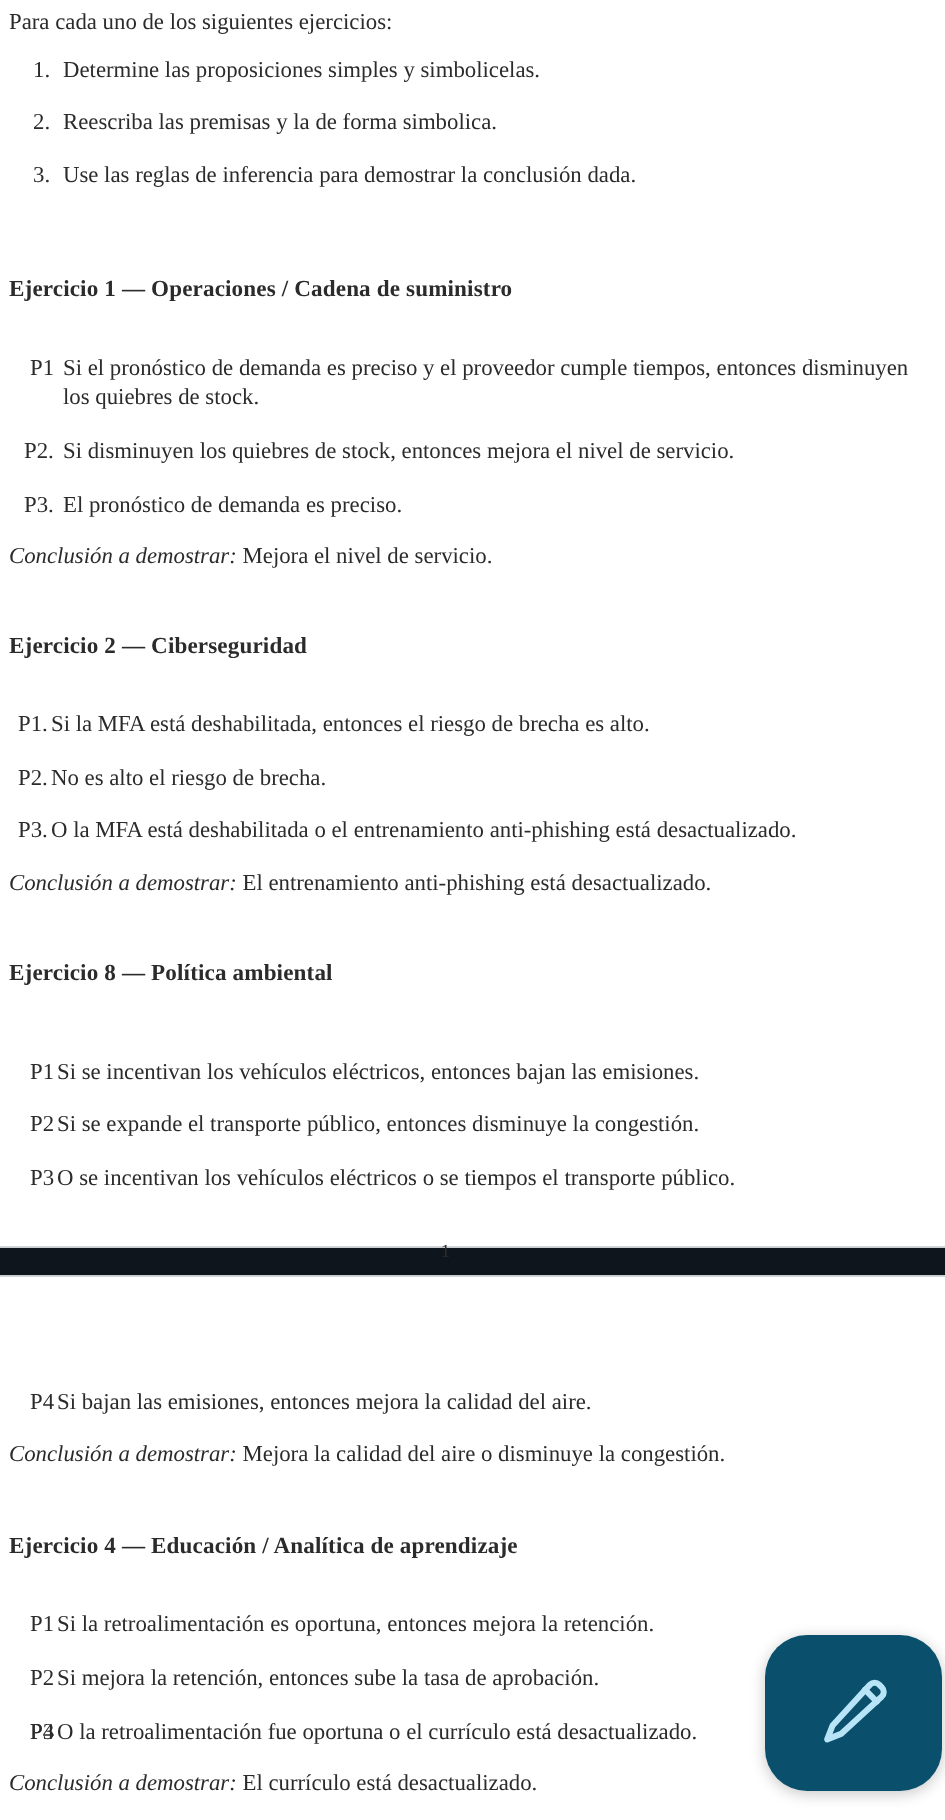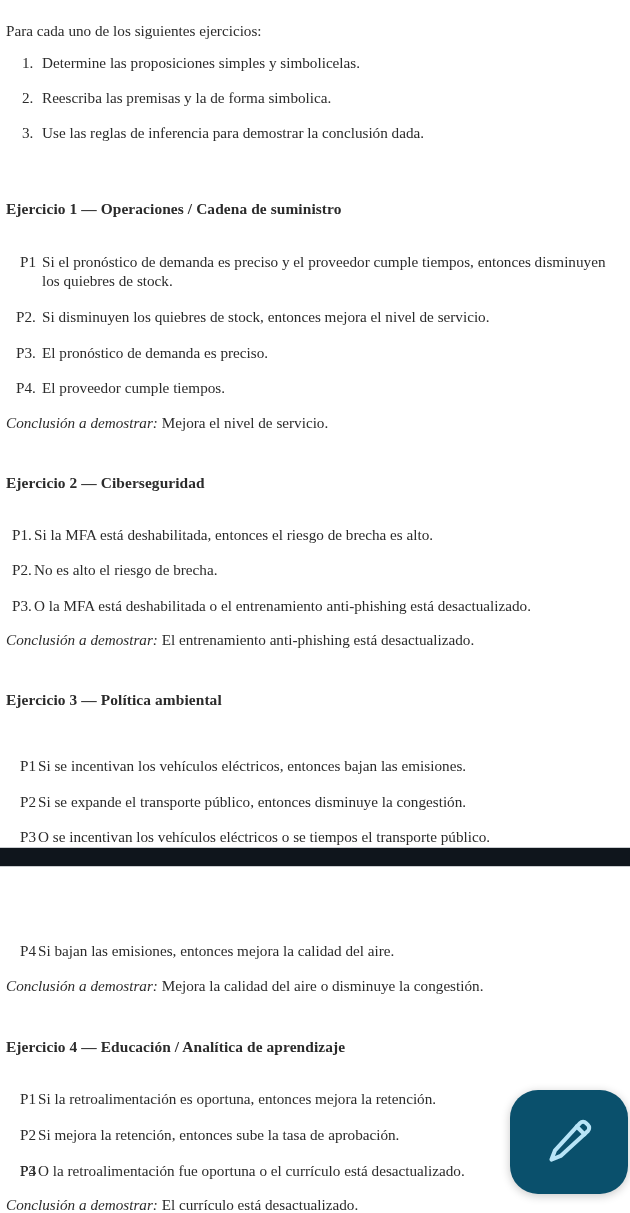--- a/index.html
+++ b/index.html
@@ -30,21 +30,21 @@
 
   .page-two {
     padding: 0 6px;
     height: 362px;
   }
 
   .intro-line {
     font-size: 15.2px;
     line-height: 1.28;
     padding-top: 5px;
-    margin: 16px 0 0 0;
+    margin: 0 0 0 0;
   }
 
   ol.steps {
     margin: 13px 0 0 0;
     padding: 0;
     list-style: none;
   }
   ol.steps li {
     font-size: 15.2px;
     line-height: 1.3;
@@ -184,24 +184,20 @@
         <span>Si el pronóstico de demanda es preciso y el proveedor cumple tiempos, entonces disminuyen los quiebres de stock.</span>
       </li>
       <li>
         <span class="plabel">P2.</span>
         <span>Si disminuyen los quiebres de stock, entonces mejora el nivel de servicio.</span>
       </li>
       <li>
         <span class="plabel">P3.</span>
         <span>El pronóstico de demanda es preciso.</span>
       </li>
-      <li>
-        <span class="plabel">P4.</span>
-        <span>El proveedor cumple tiempos.</span>
-      </li>
     </ul>
     <p class="conclusion">
       <span class="clabel">Conclusión a demostrar:</span>
       <span>Mejora el nivel de servicio.</span>
     </p>
   </section>
 
   <div class="sp-ex2-top"></div>
   <section class="exercise style-b">
     <h2 class="ex-heading">Ejercicio 2 — Ciberseguridad</h2>
@@ -221,21 +217,21 @@
       </li>
     </ul>
     <p class="conclusion">
       <span class="clabel">Conclusión a demostrar:</span>
       <span>El entrenamiento anti-phishing está desactualizado.</span>
     </p>
   </section>
 
   <div class="sp-ex3-top"></div>
   <section class="exercise style-c">
-    <h2 class="ex-heading">Ejercicio 3 — Política ambiental</h2>
+    <h2 class="ex-heading">Ejercicio 8 — Política ambiental</h2>
     <div class="sp-ex3-after-head"></div>
     <ul class="prem-list">
       <li>
         <span class="plabel">P1</span>
         <span>Si se incentivan los vehículos eléctricos, entonces bajan las emisiones.</span>
       </li>
       <li>
         <span class="plabel">P2</span>
         <span>Si se expande el transporte público, entonces disminuye la congestión.</span>
       </li>

